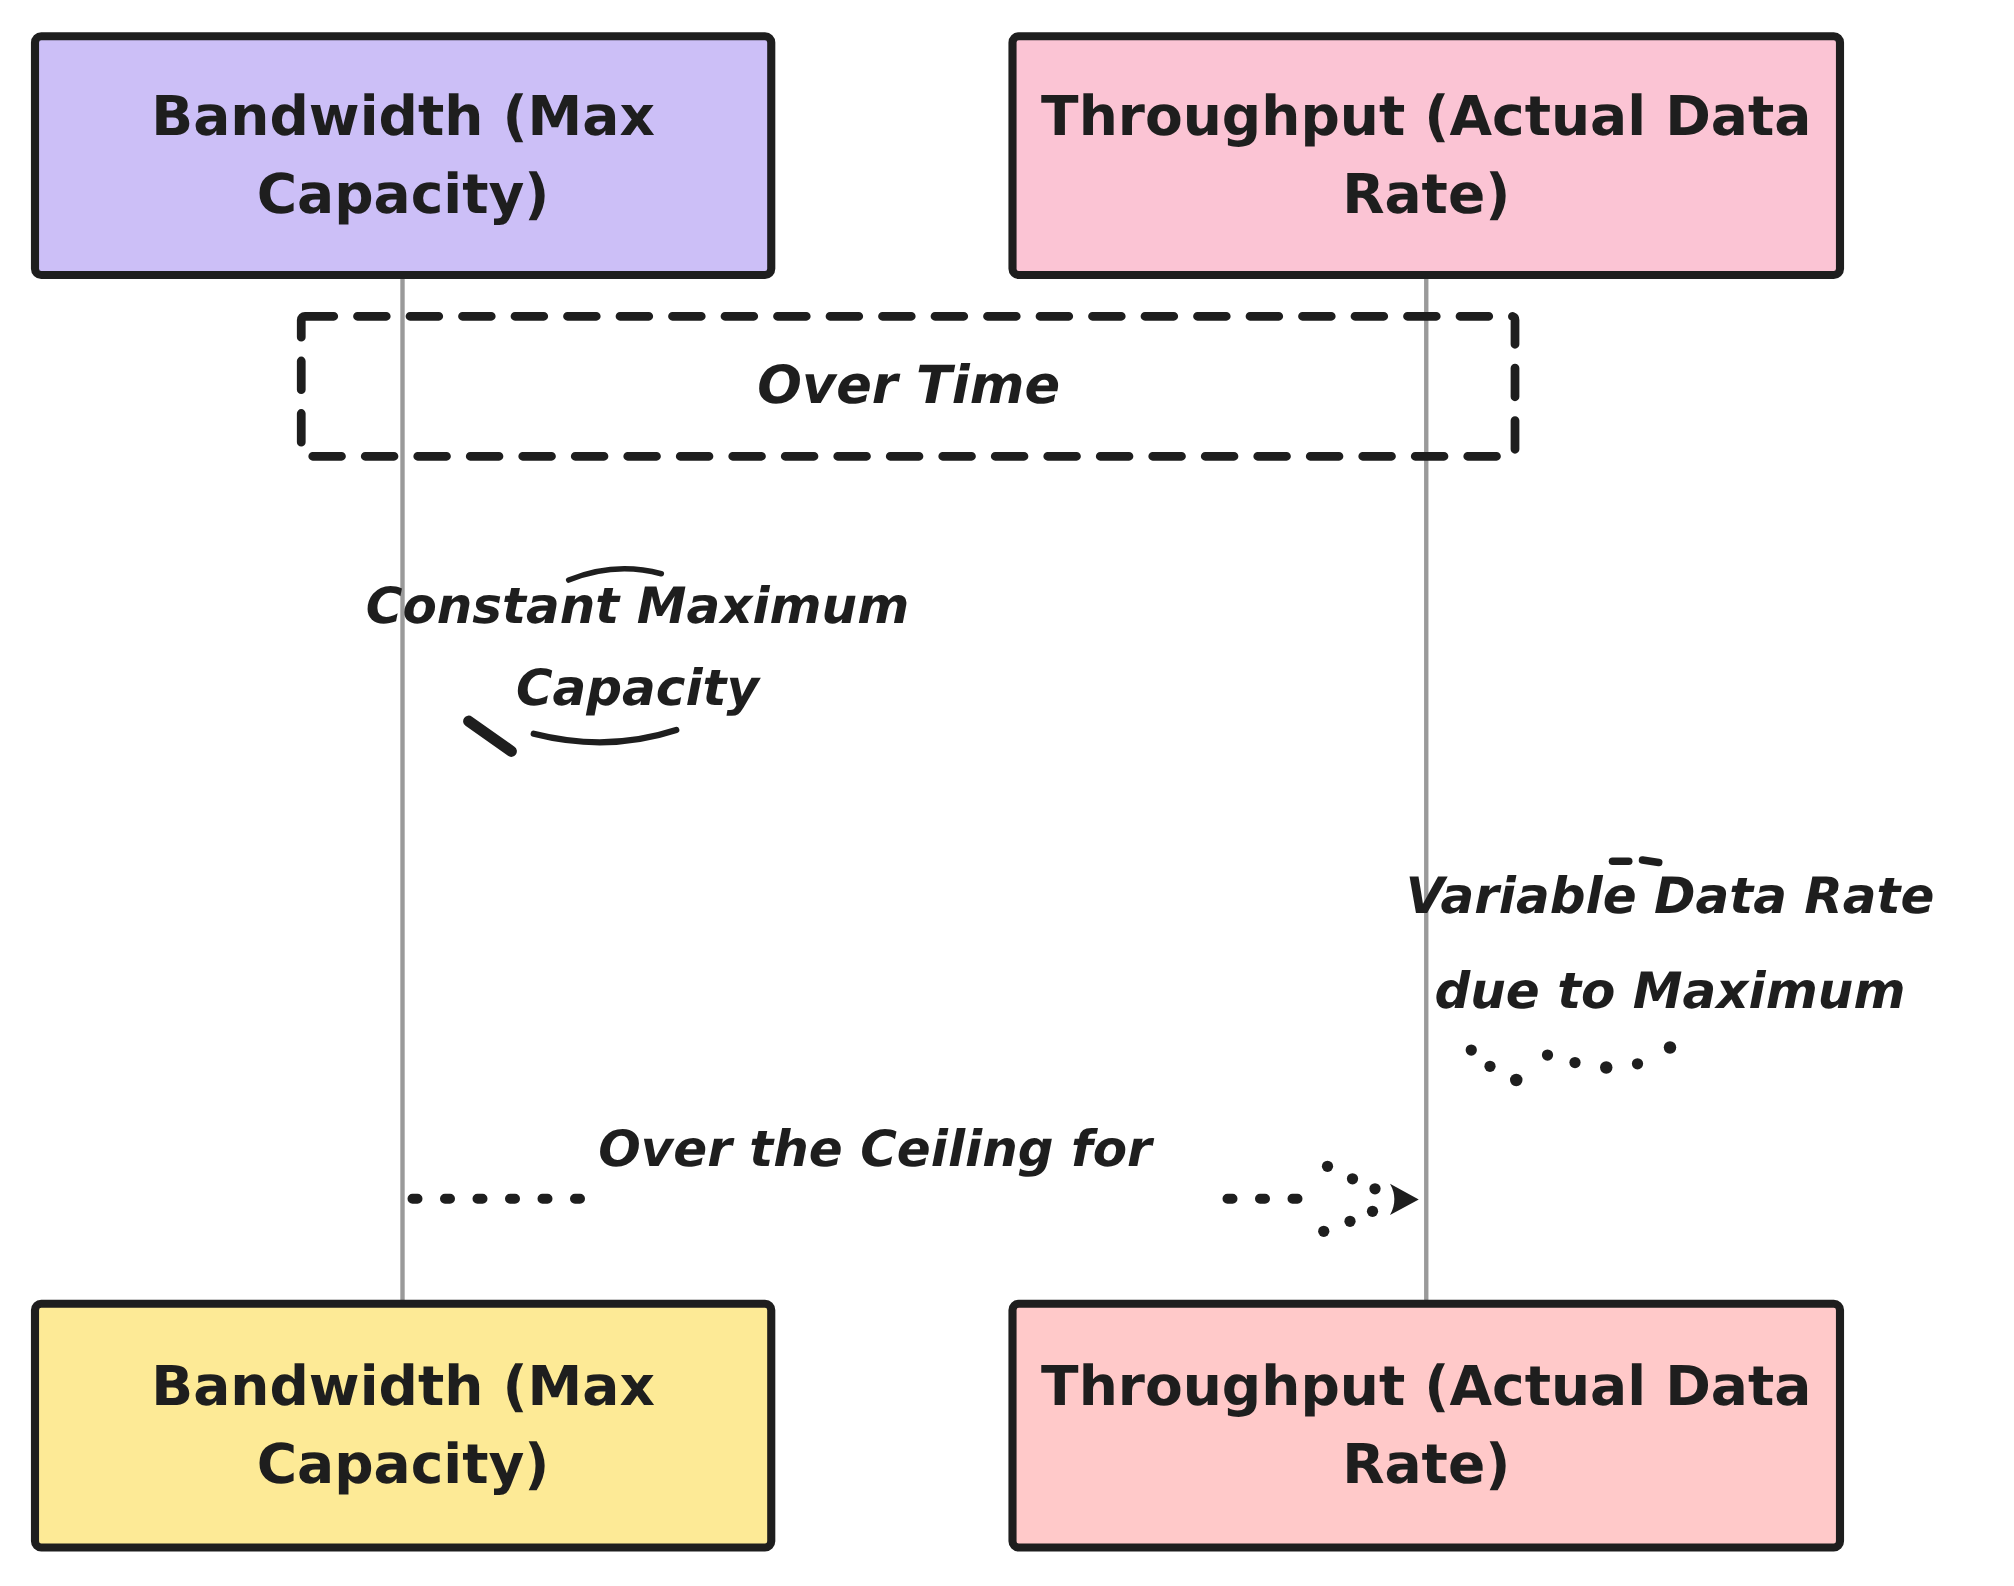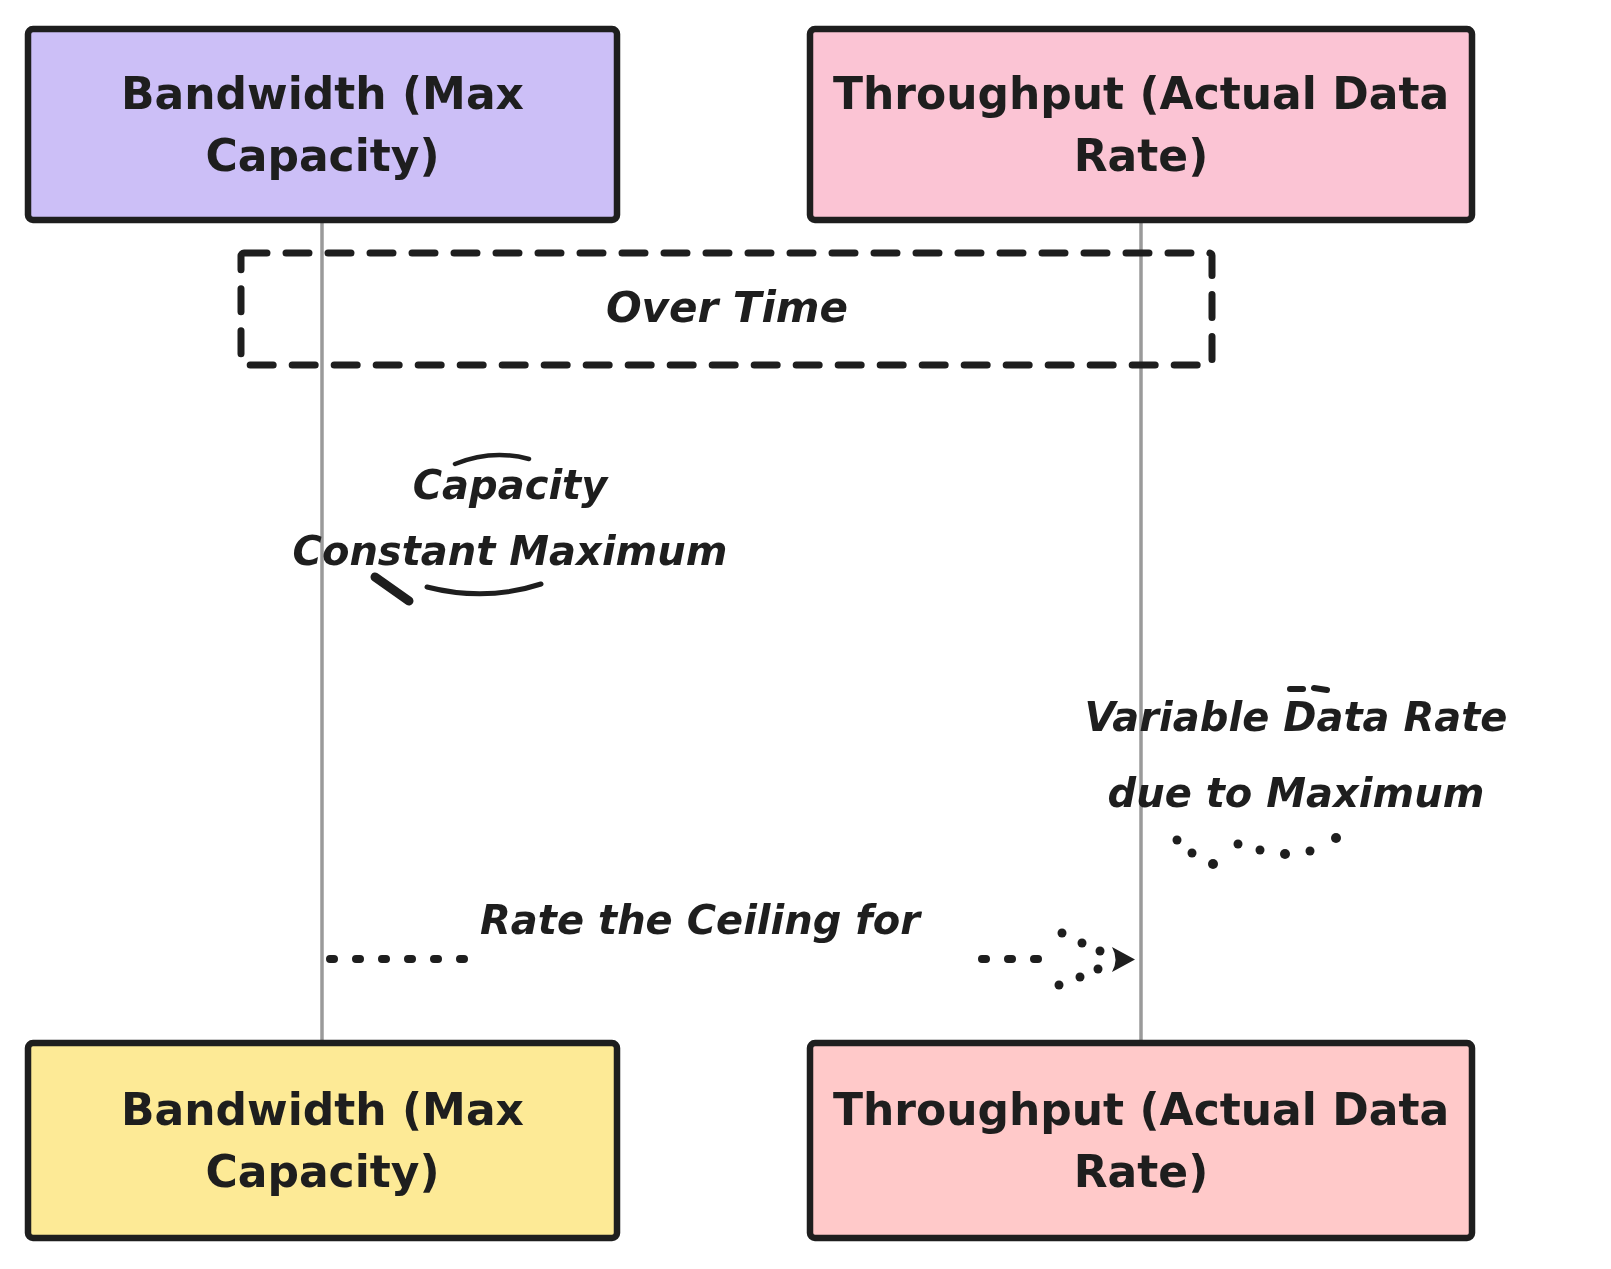--- a/index.html
+++ b/index.html
@@ -95,24 +95,24 @@
   <div class="actor-label" style="left:810px;top:1043px;width:662px;height:195px;">
     <span>Throughput (Actual Data</span>
     <span>Rate)</span>
   </div>
 
   <div class="note" style="left:527px;top:285px;width:400px;line-height:46px;font-size:42px;">
     <span>Over Time</span>
   </div>
 
   <div class="note" style="left:250px;top:452px;width:520px;line-height:66px;">
+    <span>Constant Maximum</span>
     <span>Capacity</span>
-    <span>Constant Maximum</span>
   </div>
-  <div class="note" style="left:1046px;top:679px;width:500px;line-height:76px;">
+  <div class="note" style="left:1086px;top:679px;width:500px;line-height:76px;">
     <span>Variable Data Rate</span>
     <span>due to Maximum</span>
   </div>
   <div class="note" style="left:430px;top:888px;width:540px;line-height:65px;">
-    <span>Rate the Ceiling for</span>
+    <span>Over the Ceiling for</span>
   </div>
 
 </div>
 
 </body></html>

